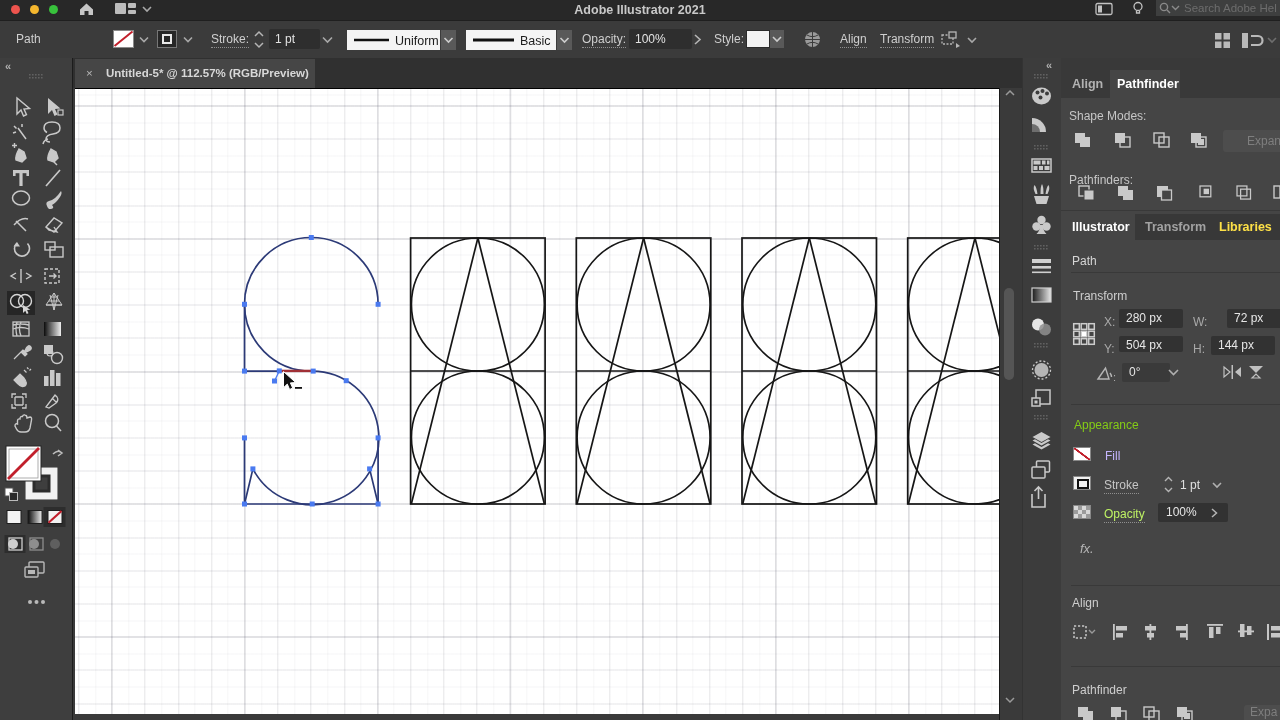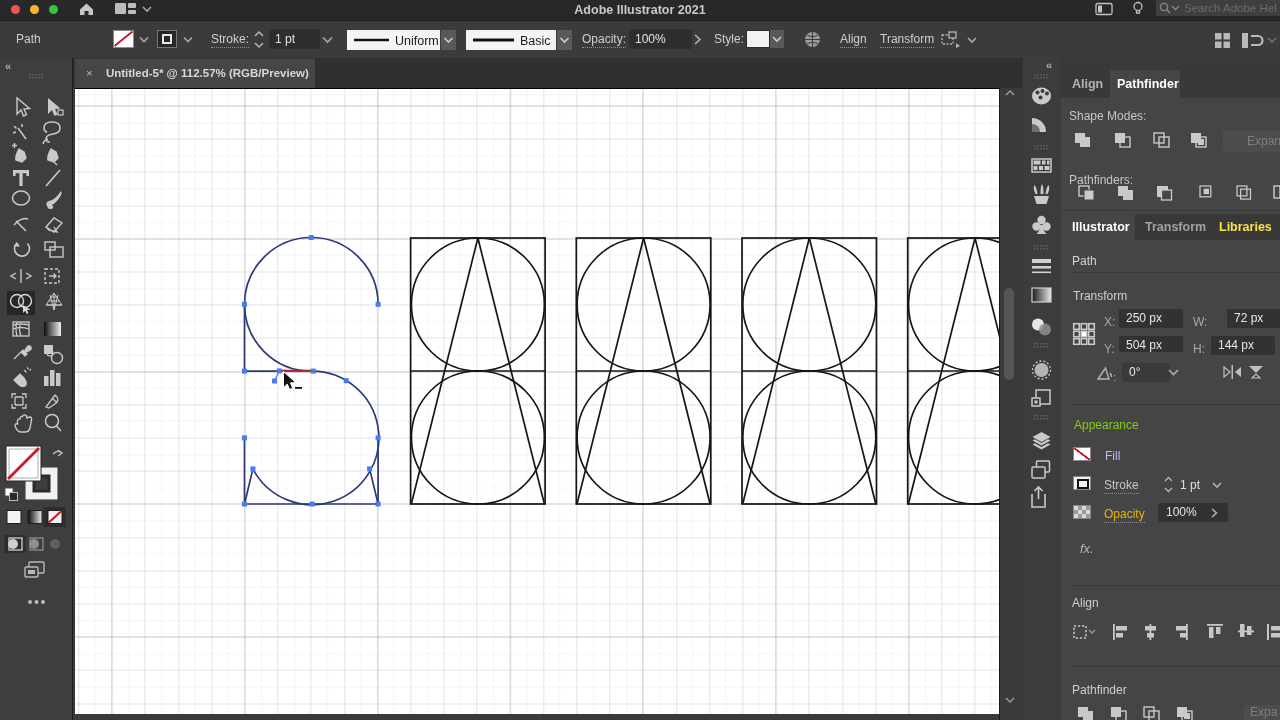--- a/index.html
+++ b/index.html
@@ -410,38 +410,38 @@
   <div class="abs sep" style="left:0;top:152px;width:219px;"></div>
   <div class="abs" style="left:0;top:156px;width:219px;height:26px;background:#383838;"></div>
   <div class="abs" style="left:0;top:156px;width:74px;height:26px;background:#454545;"></div>
   <div class="abs ptab" style="left:11px;top:162px;color:#fff;">Illustrator</div>
   <div class="abs ptab" style="left:84px;top:162px;color:#a2a2a2;">Transform</div>
   <div class="abs ptab" style="left:158px;top:162px;color:#fde047;">Libraries</div>
   <div class="abs" style="left:11px;top:196px;color:#d6d6d6;">Path</div>
   <div class="abs sep" style="left:10px;top:214px;width:209px;"></div>
   <div class="abs" style="left:12px;top:231px;color:#cecece;">Transform</div>
   <div class="abs" style="left:43px;top:257px;color:#a9a9a9;">X:</div>
-  <div class="valbox" style="left:58px;top:251px;width:57px;height:19px;line-height:19px;padding-left:7px;">250 px</div>
+  <div class="valbox" style="left:58px;top:251px;width:57px;height:19px;line-height:19px;padding-left:7px;">280 px</div>
   <div class="abs" style="left:132px;top:257px;color:#a9a9a9;">W:</div>
   <div class="valbox" style="left:150px;top:251px;width:57px;height:19px;line-height:19px;padding-left:7px;margin-left:16px;">72 px</div>
   <div class="abs" style="left:43px;top:284px;color:#a9a9a9;">Y:</div>
   <div class="valbox" style="left:58px;top:278px;width:57px;height:16px;line-height:19px;padding-left:7px;">504 px</div>
   <div class="abs" style="left:132px;top:284px;color:#a9a9a9;">H:</div>
   <div class="valbox" style="left:150px;top:278px;width:57px;height:19px;line-height:19px;padding-left:7px;">144 px</div>
   <div class="valbox" style="left:61px;top:305px;width:41px;height:19px;line-height:19px;padding-left:7px;background:#3a3a3a;">0°</div>
   <div class="abs sep" style="left:10px;top:346px;width:209px;"></div>
   <div class="abs" style="left:13px;top:360px;color:#84cc16;">Appearance</div>
   <div class="abs" style="left:12px;top:389px;width:18px;height:14px;background:linear-gradient(to top right, #fff 44%, #c11f2b 46%, #c11f2b 54%, #fff 56%);border:1px solid #888;box-sizing:border-box;"></div>
   <div class="abs" style="left:44px;top:391px;color:#c4b5fd;">Fill</div>
   <div class="abs" style="left:12px;top:418px;width:18px;height:14px;background:#f0f0f0;border:1px solid #888;box-sizing:border-box;"></div>
   <div class="abs" style="left:16px;top:421px;width:8px;height:6px;border:2px solid #111;"></div>
   <div class="abs dotted" style="left:43px;top:420px;color:#c6c6c6;">Stroke</div>
   <div class="abs" style="left:119px;top:420px;color:#e0e0e0;">1 pt</div>
   <div class="abs" style="left:12px;top:447px;width:18px;height:14px;border:1px solid #888;box-sizing:border-box;background:conic-gradient(#9b9b9b 0 25%,#d8d8d8 0 50%,#9b9b9b 0 75%,#d8d8d8 0);background-size:8px 8px;"></div>
-  <div class="abs dotted" style="left:43px;top:449px;color:#eab308;">Opacity</div>
+  <div class="abs dotted" style="left:43px;top:449px;color:#bef264;">Opacity</div>
   <div class="valbox" style="left:97px;top:445px;width:62px;height:19px;line-height:19px;padding-left:8px;">100%</div>
   <div class="abs" style="left:19px;top:483px;color:#b5b5b5;font-style:italic;font-size:13px;">fx.</div>
   <div class="abs sep" style="left:10px;top:527px;width:209px;"></div>
   <div class="abs" style="left:11px;top:538px;color:#cecece;">Align</div>
   <div class="abs sep" style="left:10px;top:608px;width:209px;"></div>
   <div class="abs" style="left:11px;top:625px;color:#cecece;">Pathfinder</div>
   <div class="abs" style="left:183px;top:647px;width:36px;height:15px;background:#4d4d4d;border-radius:3px 3px 0 0;color:#7e7e7e;font-size:12px;line-height:15px;padding-left:6px;">Expa</div>
 </div>
 
 <svg class="abs" style="left:1061px;top:58px;" width="219" height="662" viewBox="0 0 219 662">

